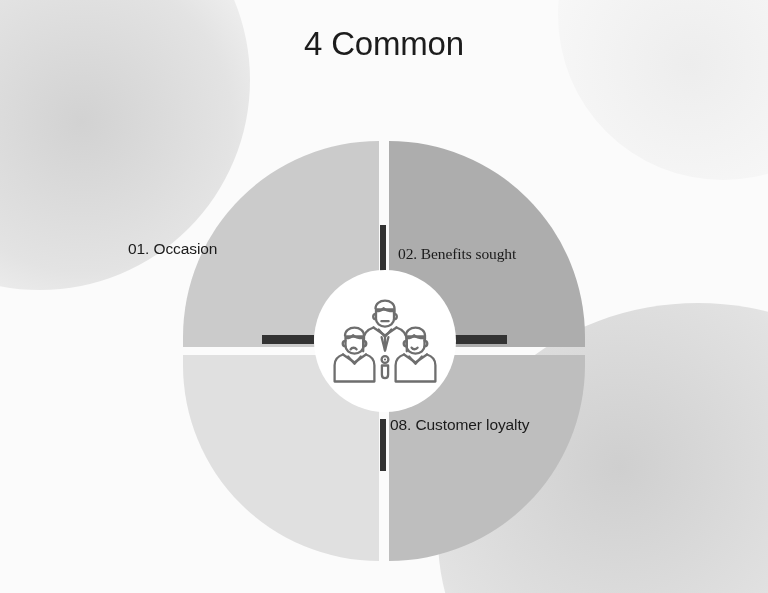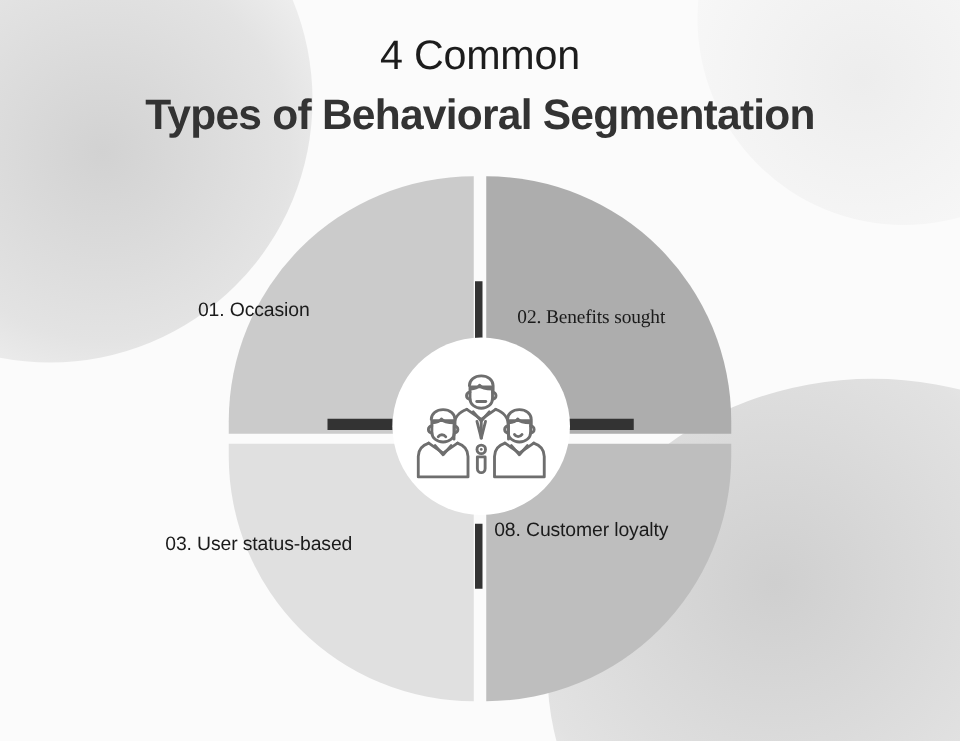--- a/index.html
+++ b/index.html
@@ -108,21 +108,20 @@
     border-radius:0 0 196px 0;
   }
 
   .quad-label {
     position:absolute;
     width:150px;
     font-size:15.5px;
     font-weight:400;
     color:#1b1b1b;
     line-height:1.38;
-    text-align:center;
     letter-spacing:-0.1px;
     z-index:7;
   }
   #label-1 { left:128px;  top:238px; }
   #label-2 { left:398px;  top:243px;font-family:Liberation Serif, serif; }
   #label-3 { left:132px;  top:425px; }
   #label-4 { left:390px;  top:414px; }
 
   
   .accent {
@@ -153,38 +152,36 @@
 <body>
 
 <div id="canvas" style="background: rgb(251, 251, 251);">
 
   <div class="bg-blob bg-left"></div>
   <div class="bg-blob bg-topright"></div>
   <div class="bg-blob bg-right"></div>
 
   <div id="title-block">
     <div id="title-line-1" style="color: rgb(28, 28, 28);">4 Common</div>
-    <div id="title-line-2" style="color: rgb(51, 51, 51);">Types of Behavioral Segmentation</div>
   </div>
 
   <div id="diagram">
     <div class="quad" id="quad-1" style="background: rgb(203, 203, 203);"></div>
     <div class="quad" id="quad-2" style="background: rgb(173, 173, 173);"></div>
     <div class="quad" id="quad-3" style="background: rgb(224, 224, 224);"></div>
     <div class="quad" id="quad-4" style="background: rgb(190, 190, 190);"></div>
   </div>
 
   <div class="accent accent-top" style="background: rgb(51, 51, 51);"></div>
   <div class="accent accent-right" style="background: rgb(51, 51, 51);"></div>
   <div class="accent accent-bottom" style="background: rgb(51, 51, 51);"></div>
   <div class="accent accent-left" style="background: rgb(51, 51, 51);"></div>
 
   <div class="quad-label" id="label-1">01. Occasion</div>
   <div class="quad-label" id="label-2">02. Benefits sought</div>
-  <div class="quad-label" id="label-3">03. User status-based</div>
   <div class="quad-label" id="label-4">08. Customer loyalty</div>
 
   <div id="center-circle" style="background: rgb(255, 255, 255);">
     <svg id="center-icon" width="104" height="104" viewBox="0 0 104 104" fill="none" stroke="#6e6e6e" stroke-width="2.3" stroke-linecap="round" stroke-linejoin="round">
 
       <path d="M42.5 19.5c0-4.6 4.2-7.8 9.5-7.8s9.5 3.2 9.5 7.8v4"></path>
 
       <path d="M43 20.5h18v9.5c0 4.3-4 7.6-9 7.6s-9-3.3-9-7.6z"></path>
 
       <path d="M43.6 22.2c2.6 0 5.6-1.1 7-3 1.6 2 6 3 10.2 3"></path>

